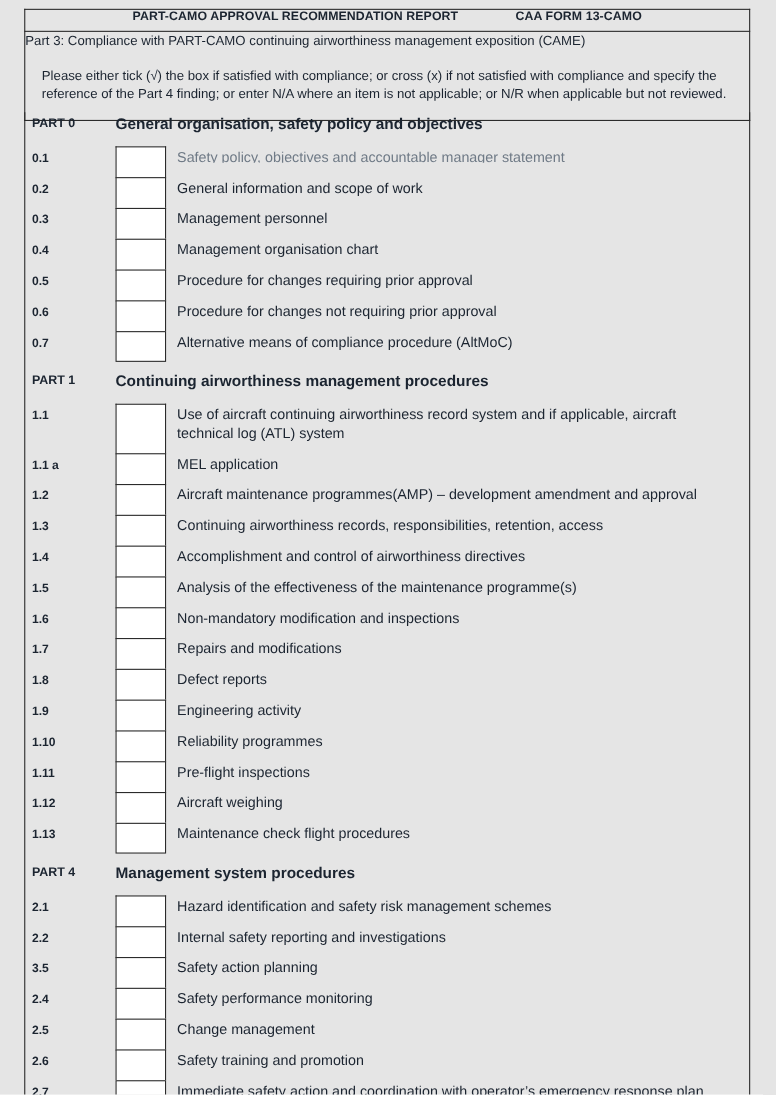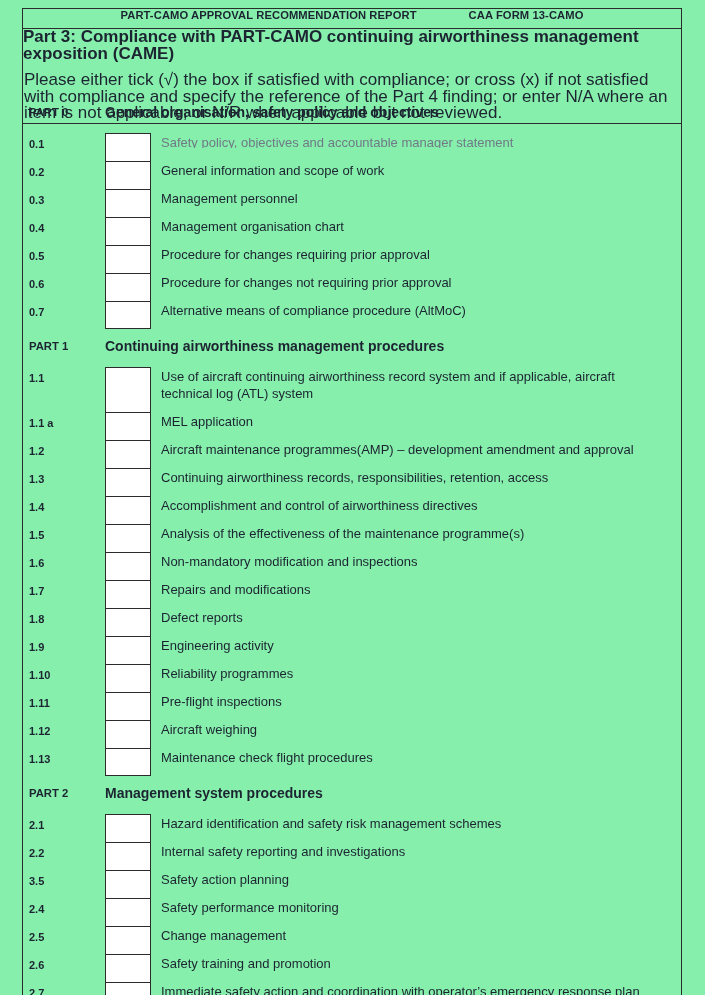--- a/index.html
+++ b/index.html
@@ -14,21 +14,21 @@
     overflow: hidden;
     font-family: "Liberation Sans", "DejaVu Sans", sans-serif;
     color: #1b2430;
     -webkit-font-smoothing: antialiased;
   }
 
   .page {
     position: relative;
     width: 705px;
     height: 995px;
-    background: #86efac;
+    background: #e5e5e5;
   }
 
   
   .form-table {
     position: absolute;
     left: 22px;
     top: 8px;
     width: 660px;
     border-collapse: collapse;
     table-layout: fixed;
@@ -60,29 +60,29 @@
   }
 
   
   .intro-cell {
     border-left: 1.6px solid #2b2b2b;
     border-right: 1.6px solid #2b2b2b;
     border-bottom: 1.6px solid #2b2b2b;
     padding: 4px 8px 5px 6px;
   }
   .intro-bold {
-    font-size: 17px;
-    font-weight: bold;
+    font-size: 12px;
+    font-weight: normal;
     line-height: 16.5px;
     margin: 0 0 10px 0;
   }
   .intro-text {
-    font-size: 17px;
+    font-size: 12px;
     line-height: 16.6px;
-    margin: 1px;
+    margin: 15px;
   }
 
   
   .body-wrap {
     position: absolute;
     left: 22px;
     top: 102px;
     width: 660px;
     height: 893px;
     box-sizing: border-box;
@@ -303,21 +303,21 @@
           <div class="box-col"></div>
           <div class="desc">Aircraft weighing</div>
         </div>
         <div class="item-row last-of-group">
           <div class="ref">1.13</div>
           <div class="box-col"></div>
           <div class="desc">Maintenance check flight procedures</div>
         </div>
         <div class="spacer-gap"></div>
         <div class="section-head">
-          <div class="ref">PART 2</div>
+          <div class="ref">PART 4</div>
           <div class="head-label">Management system procedures</div>
         </div>
         <div class="spacer-sm"></div>
         <div class="item-row">
           <div class="ref">2.1</div>
           <div class="box-col"></div>
           <div class="desc">Hazard identification and safety risk management schemes</div>
         </div>
         <div class="item-row">
           <div class="ref">2.2</div>

